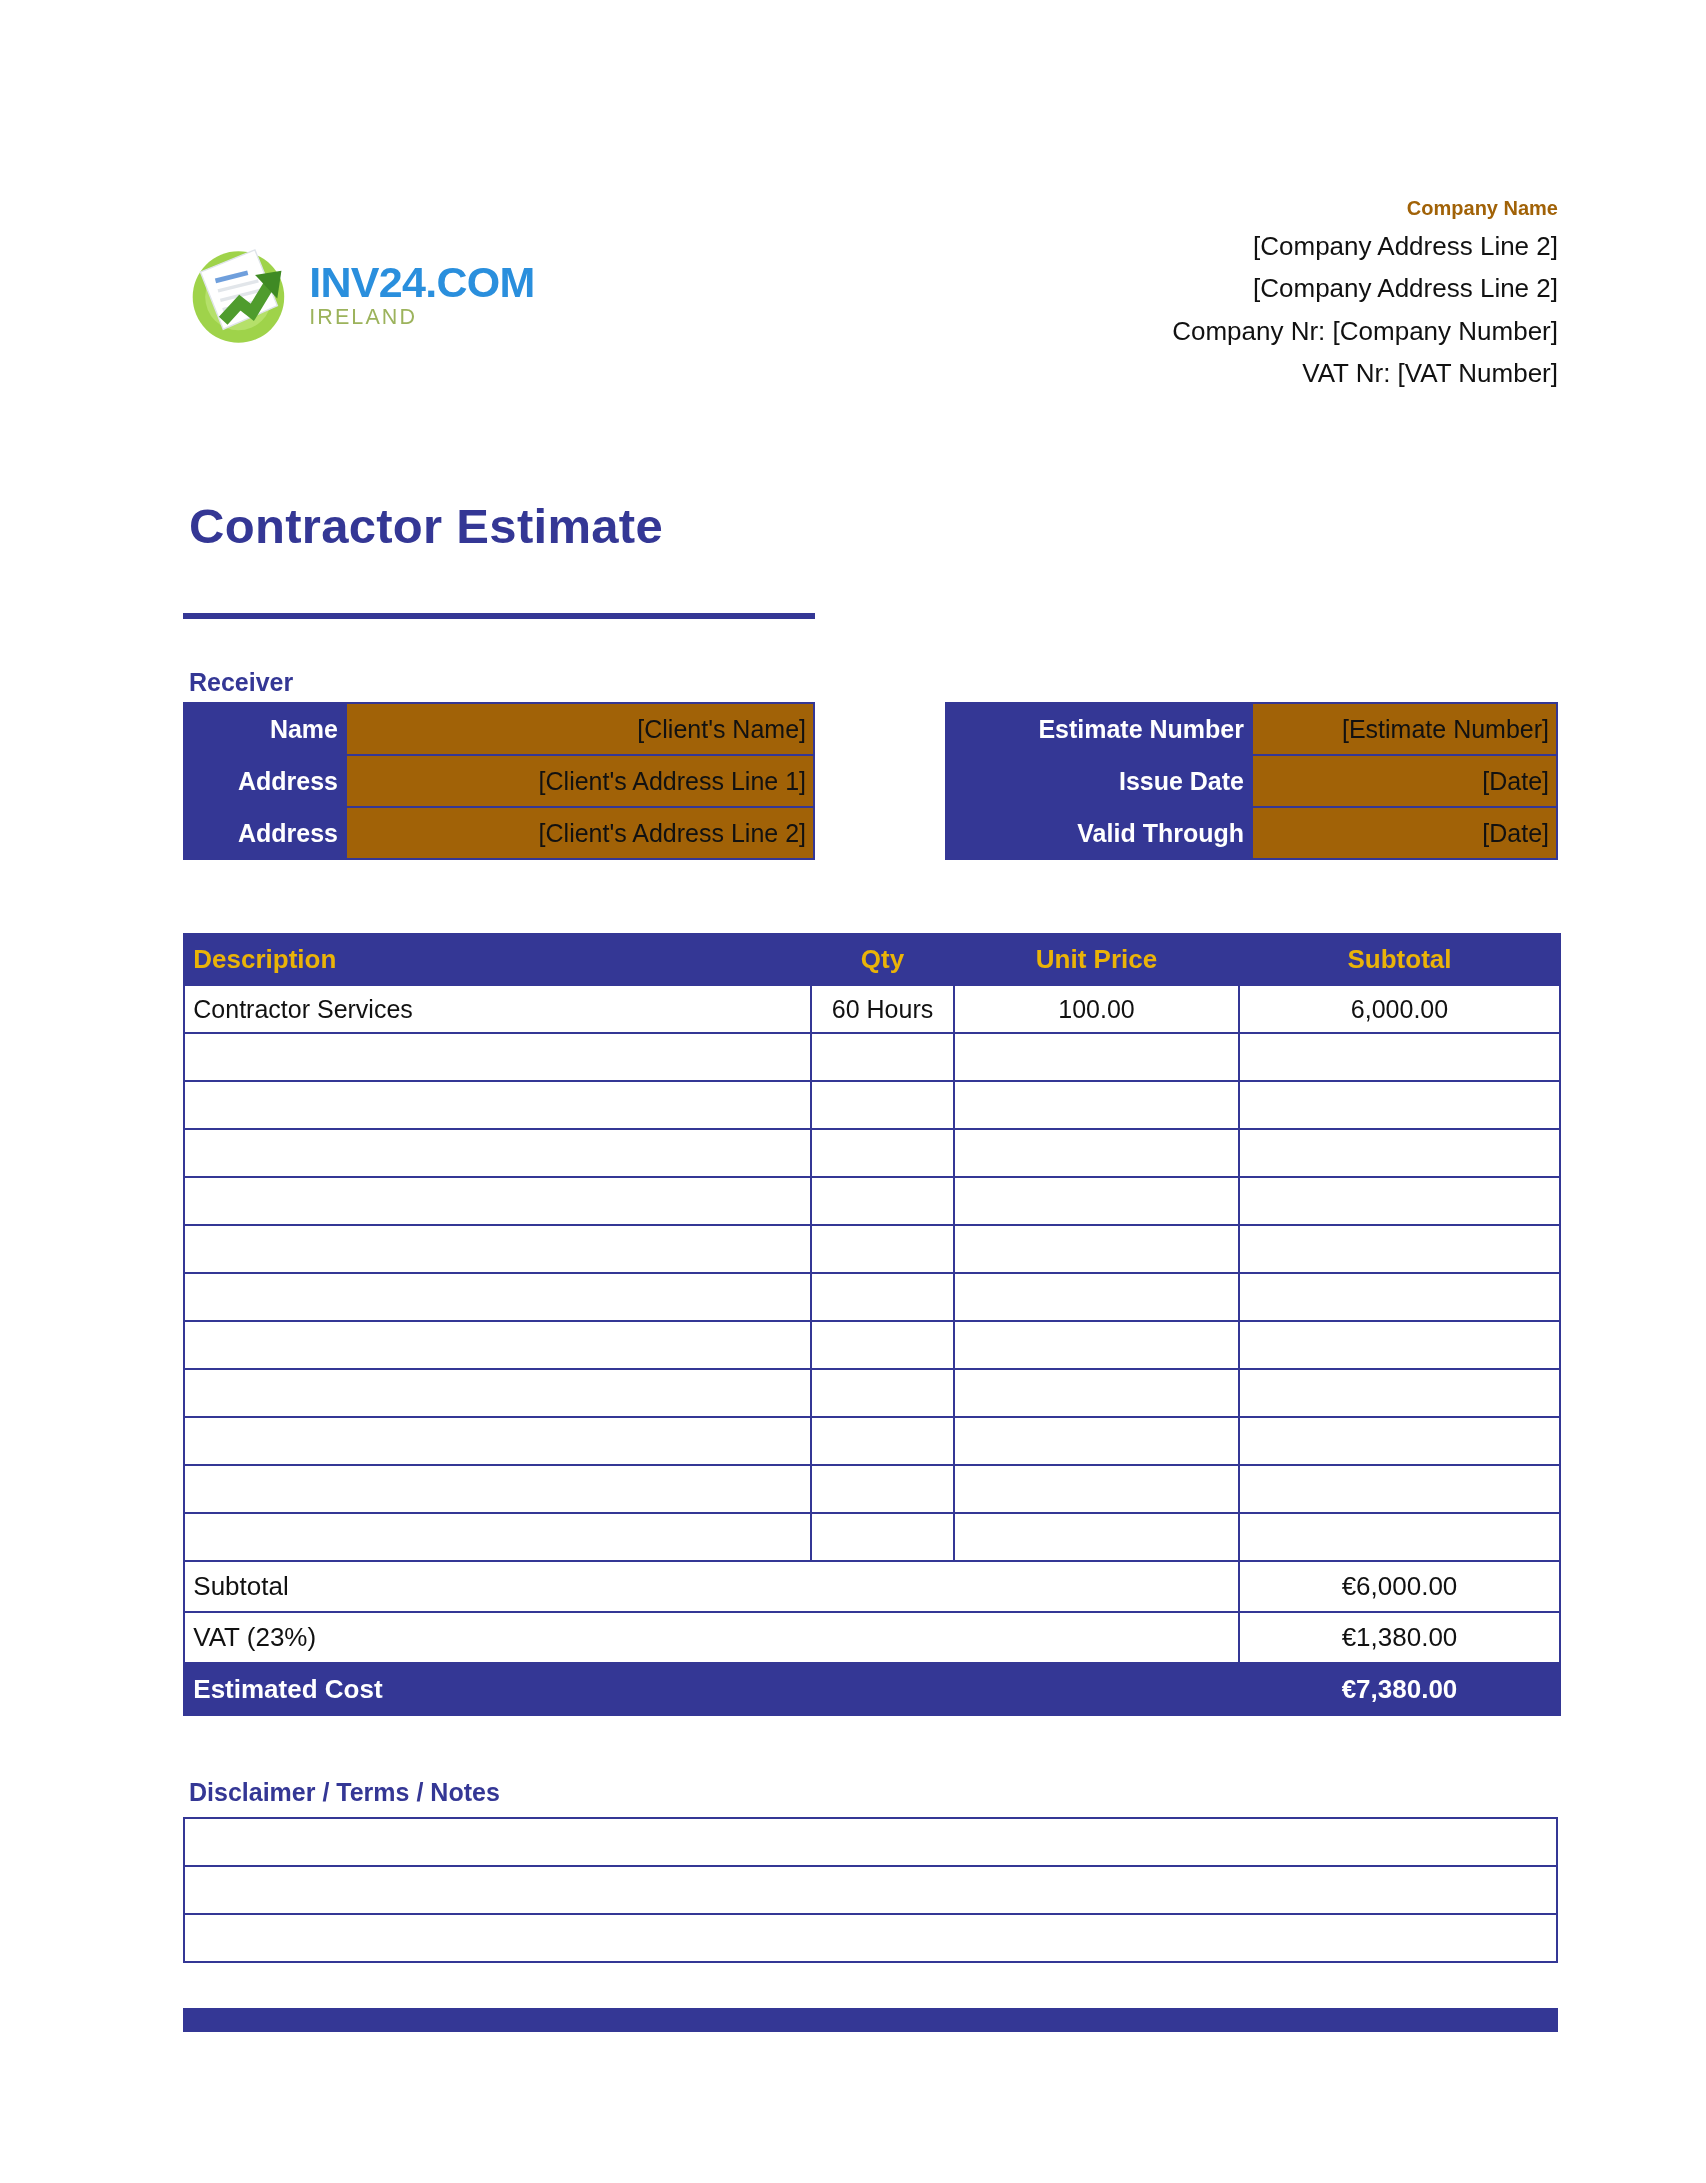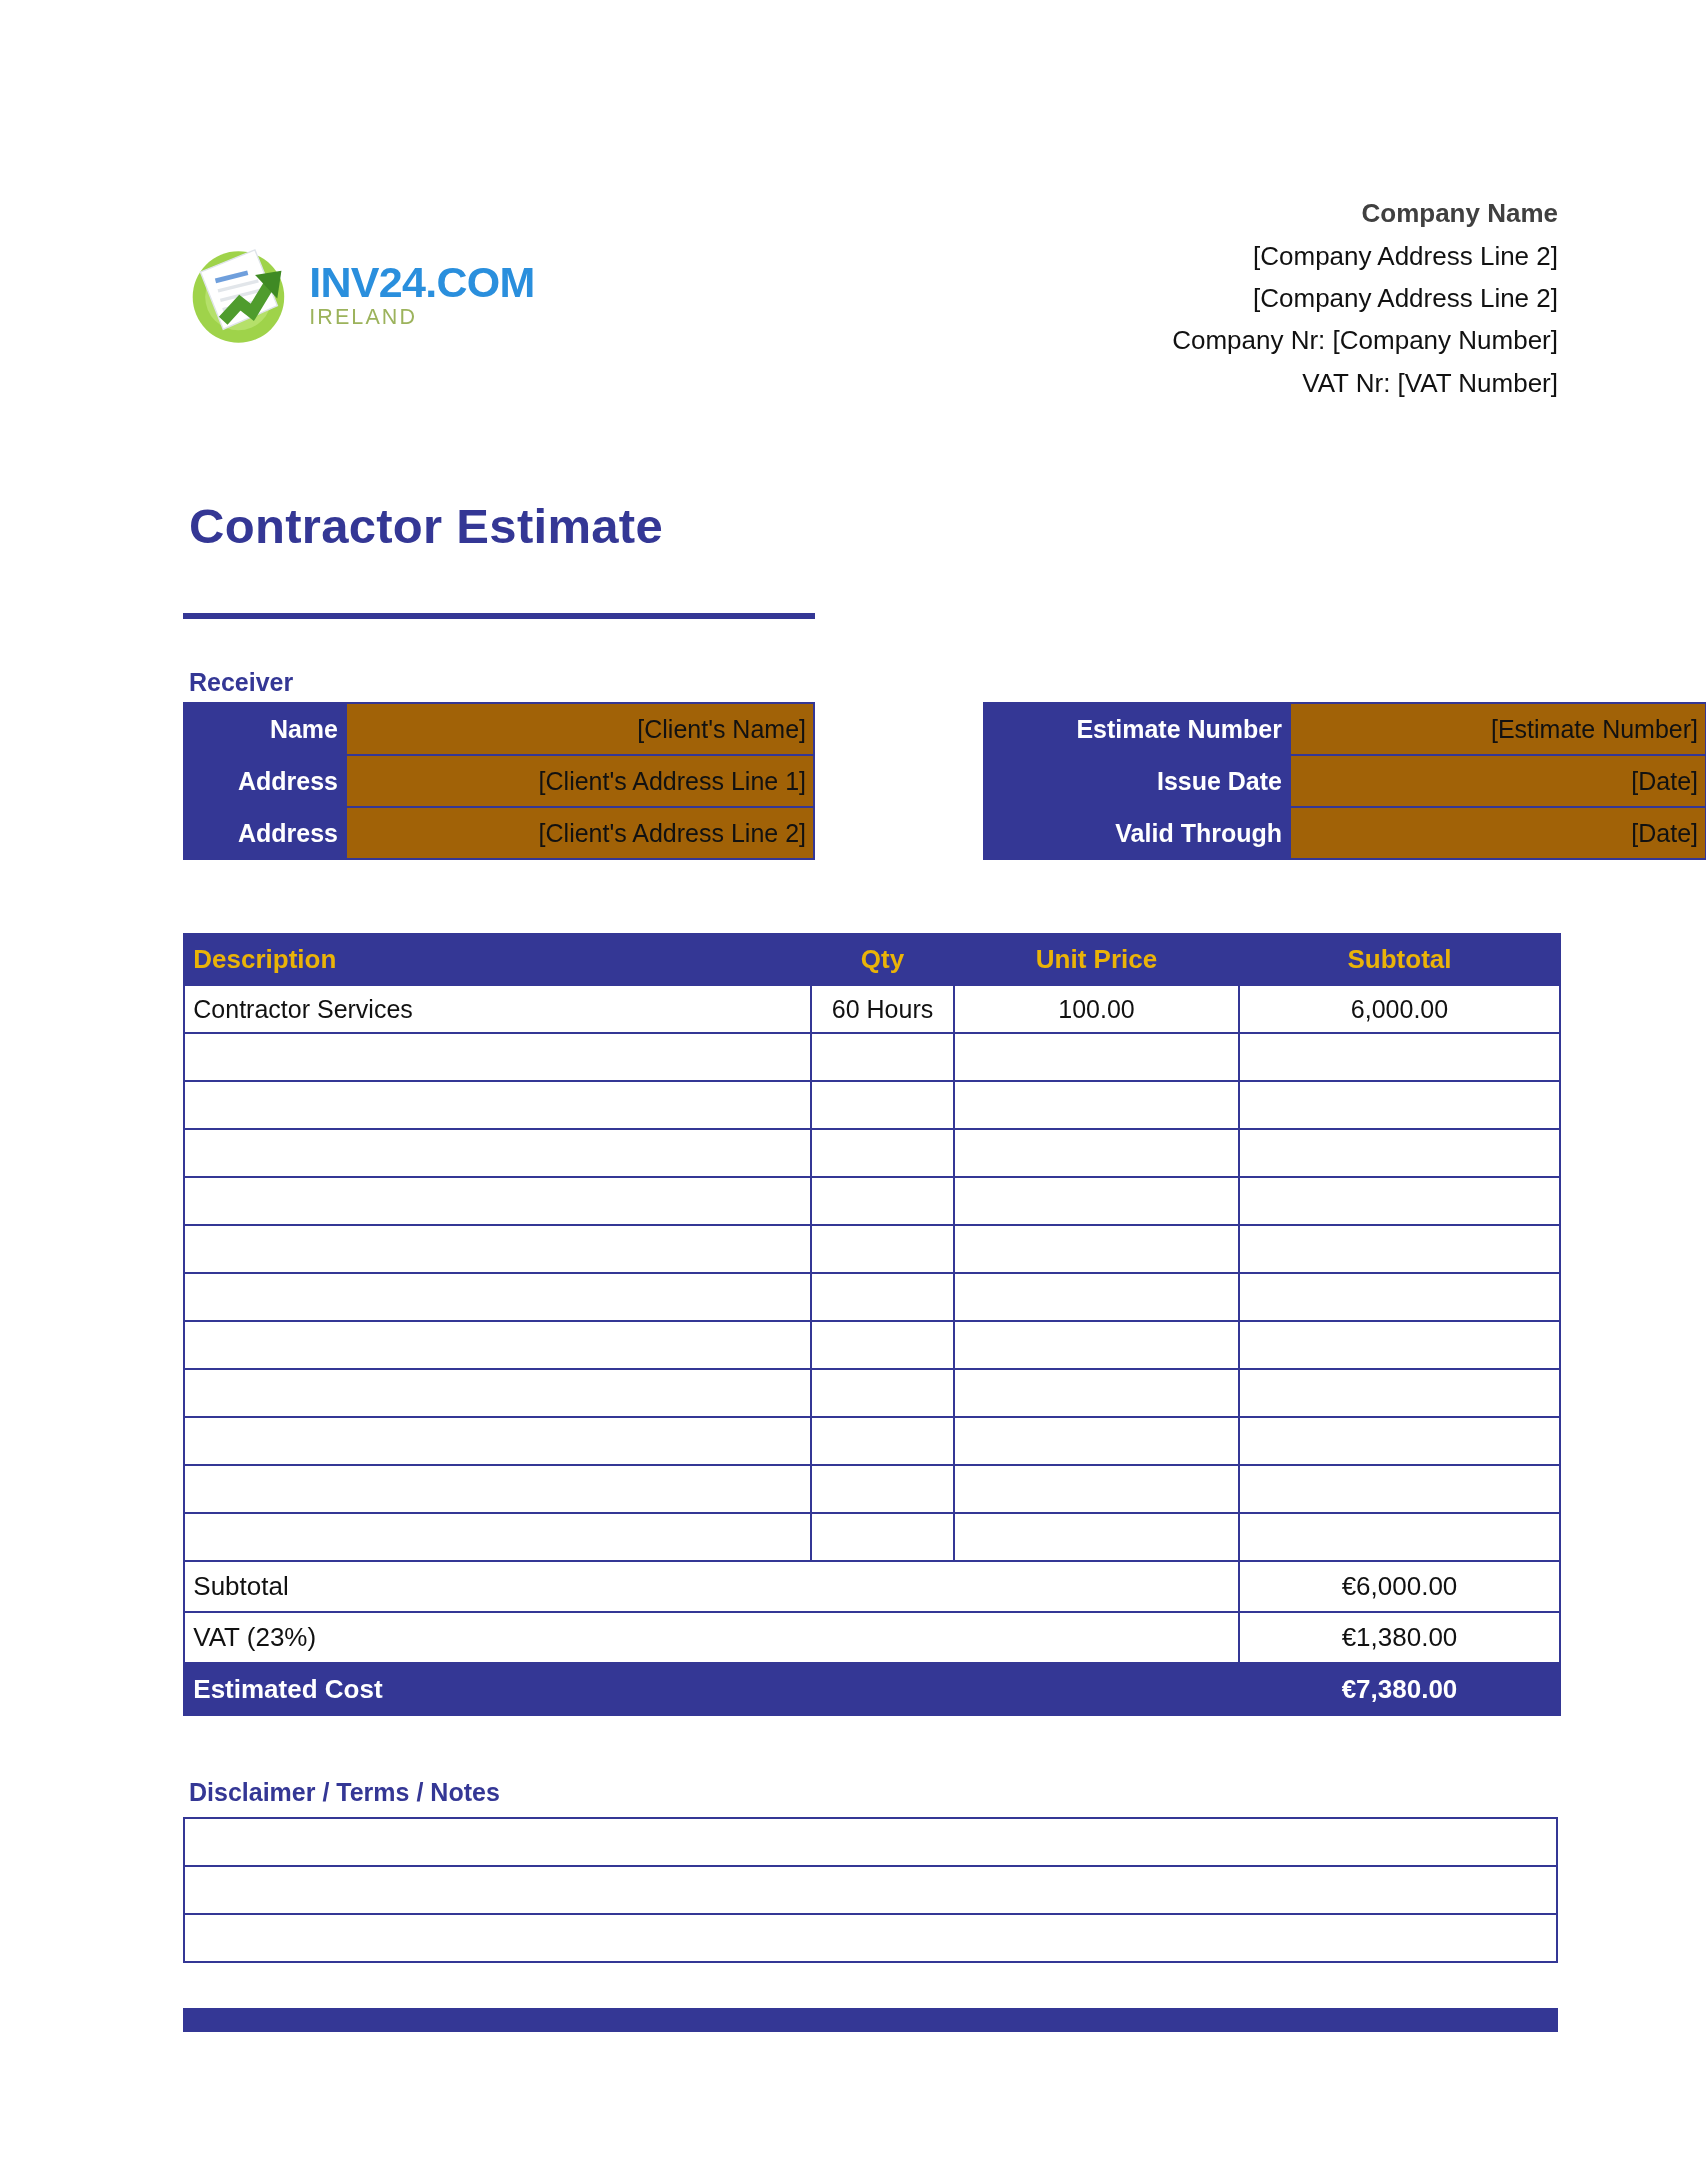--- a/index.html
+++ b/index.html
@@ -62,22 +62,22 @@
   }
 
   .company-block {
     text-align: right;
     font-size: 26px;
     line-height: 1.63;
     padding-top: 15.3px;
   }
   .company-name {
     font-weight: bold;
-    color: #404040;
-    font-size: 26px;
+    color: #a16207;
+    font-size: 20px;
   }
   .company-line { color: #111111; }
 
   
   .doc-title {
     position: absolute;
     left: 189px;
     top: 452px;
     font-size: 49px;
     font-weight: bold;
@@ -106,23 +106,23 @@
   .receiver-table {
     position: absolute;
     left: 183px;
     top: 702px;
     width: 632px;
     border-collapse: collapse;
     table-layout: fixed;
   }
   .estimate-table {
     position: absolute;
-    left: 983px;
+    left: 945px;
     top: 702px;
-    width: 724px;
+    width: 613px;
     border-collapse: collapse;
     table-layout: fixed;
   }
   .receiver-table td, .estimate-table td {
     height: 50px;
     font-size: 25px;
     padding: 0 7px;
     vertical-align: middle;
     text-align: right;
   }

